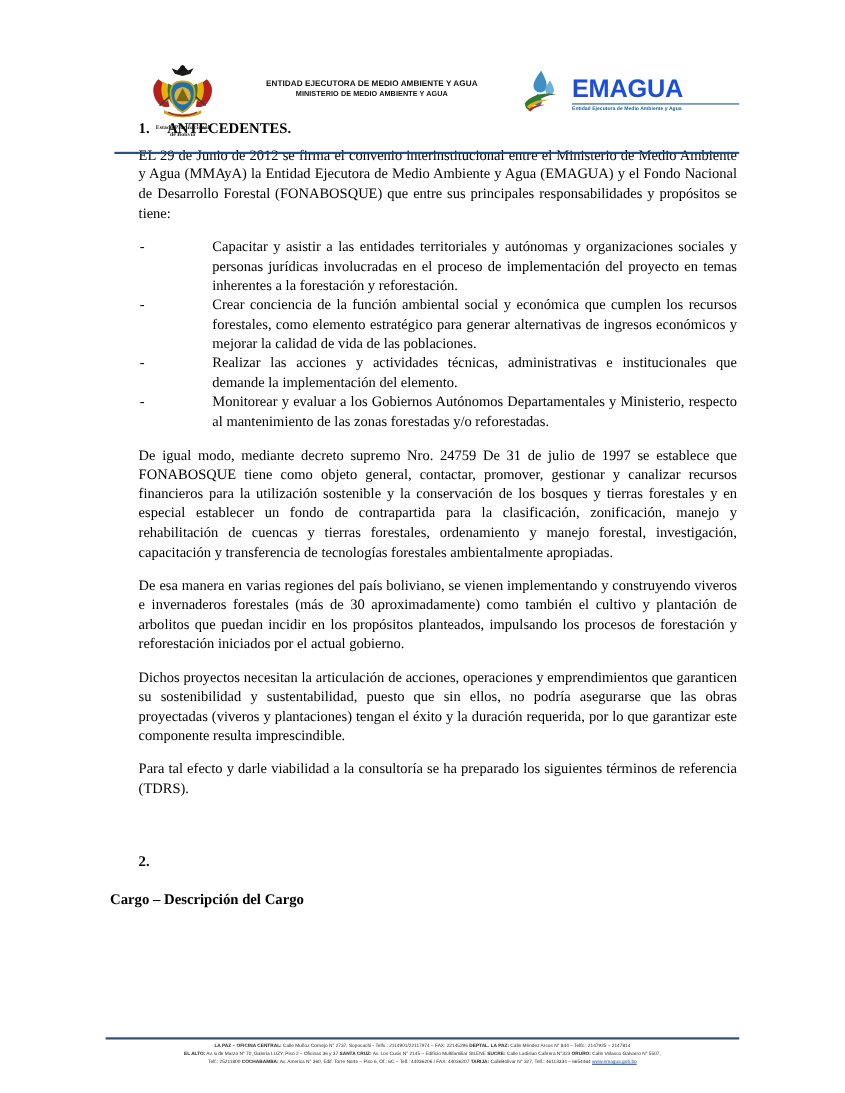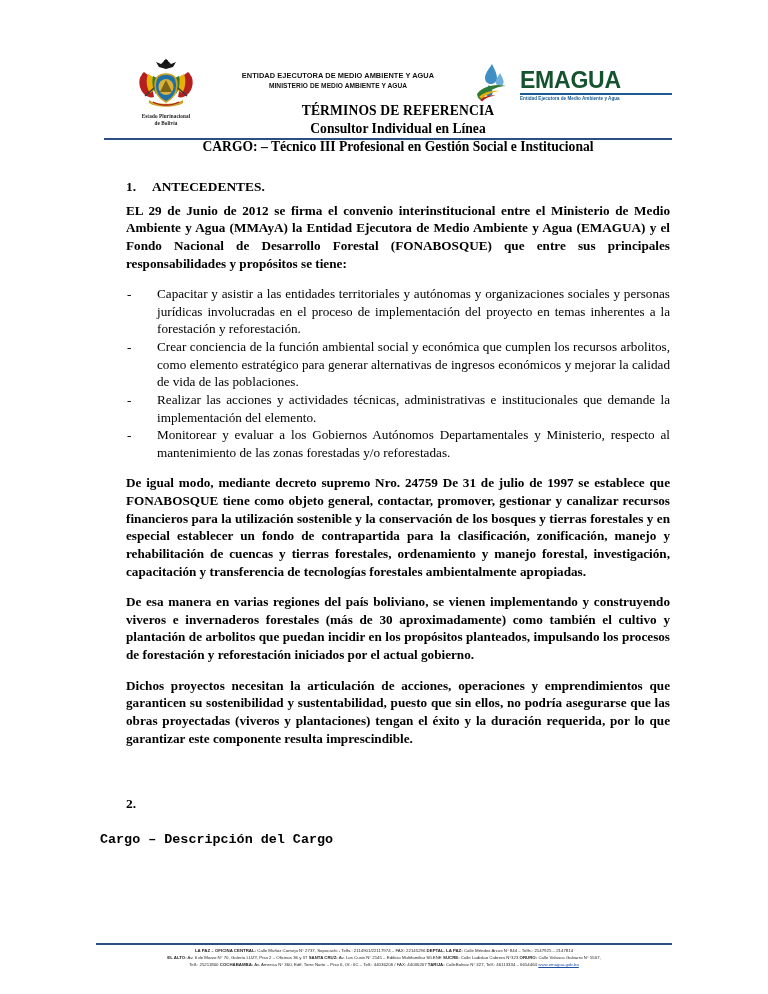--- a/index.html
+++ b/index.html
@@ -83,21 +83,21 @@
   }
   .emagua-text {
     flex: 1 1 auto;
     padding-left: 2px;
   }
   .emagua-word {
     font-family: "Liberation Sans", sans-serif;
     font-weight: bold;
     font-size: 23px;
     letter-spacing: -0.01em;
-    color: #14532d;
+    color: #1d4ed8;
     line-height: 1;
   }
   .emagua-rule {
     height: 1.2px;
     background: #1b5d93;
     margin: 1.5px 0 1px 0;
   }
   .emagua-sub {
     font-family: "Liberation Sans", sans-serif;
     font-size: 4.6px;
@@ -139,50 +139,49 @@
   .sec-heading .num {
     width: 26px;
     flex: 0 0 26px;
   }
   p.para {
     margin: 0 0 0 0;
     text-align: justify;
     text-justify: inter-word;
     font-size: 13.2px;
     line-height: 1.335;
-    font-weight: bold;
   }
   p.spaced { margin-top: 13px; }
   .bullets {
     margin-top: 13px;
   }
   .bullet {
     display: flex;
     margin-bottom: 0;
     font-size: 13.2px;
     line-height: 1.335;
   }
   .bullet .dash {
     flex: 0 0 30px;
     width: 30px;
     padding-left: 1px;
   }
   .bullet .btext {
     flex: 1 1 auto;
     text-align: justify;
+    margin-left: 36px;
   }
   .cargo-line {
     font-weight: bold;
     font-size: 13.4px;
     margin-top: 19px;
     padding-left: 0;
   }
   .content-lower {
     padding: 0 98px 0 100px;
-    font-family: Liberation Mono, monospace;
   }
 
   
   .footer {
     position: absolute;
     left: 0;
     right: 0;
     bottom: 26px;
     padding: 0 96px 0 96px;
     box-sizing: border-box;
@@ -268,58 +267,54 @@
         <div class="emagua-rule"></div>
         <div class="emagua-sub">Entidad Ejecutora de Medio Ambiente y Agua</div>
       </div>
     </div>
   </div>
 
   <div class="header-rule"></div>
 
   <div class="content">
 
-    <div class="doc-title">
-      <div class="l1">TÉRMINOS DE REFERENCIA</div>
-      <div>Consultor Individual en Línea</div>
-      <div>CARGO: – Técnico III Profesional en Gestión Social e Institucional</div>
-    </div>
 
     <div class="sec-heading">
       <span class="num">1.</span>
       <span>ANTECEDENTES.</span>
     </div>
 
     <p class="para">EL 29 de Junio de 2012 se firma el convenio interinstitucional entre el Ministerio de Medio Ambiente y Agua (MMAyA) la Entidad Ejecutora de Medio Ambiente y Agua (EMAGUA) y el Fondo Nacional de Desarrollo Forestal (FONABOSQUE) que entre sus principales responsabilidades y propósitos se tiene:</p>
 
     <div class="bullets">
       <div class="bullet">
         <span class="dash">-</span>
         <span class="btext">Capacitar y asistir a las entidades territoriales y autónomas    y organizaciones sociales y personas jurídicas involucradas en el proceso de implementación del proyecto  en temas inherentes a la forestación y reforestación.</span>
       </div>
       <div class="bullet">
         <span class="dash">-</span>
-        <span class="btext">Crear conciencia de la función ambiental social y económica que cumplen los recursos arbolitos, como elemento estratégico para generar alternativas de ingresos económicos y mejorar la calidad de vida de las poblaciones.</span>
+        <span class="btext">Crear conciencia de la función ambiental social y económica que cumplen los recursos forestales, como elemento estratégico para generar alternativas de ingresos económicos y mejorar la calidad de vida de las poblaciones.</span>
       </div>
       <div class="bullet">
         <span class="dash">-</span>
         <span class="btext">Realizar las acciones y actividades técnicas, administrativas e institucionales que demande la implementación  del elemento.</span>
       </div>
       <div class="bullet">
         <span class="dash">-</span>
         <span class="btext">Monitorear y evaluar a los Gobiernos Autónomos Departamentales y Ministerio, respecto al mantenimiento de las zonas forestadas y/o reforestadas.</span>
       </div>
     </div>
 
     <p class="para spaced">De igual modo, mediante decreto supremo Nro. 24759 De 31 de julio de 1997  se establece que FONABOSQUE  tiene como objeto general, contactar, promover, gestionar y canalizar recursos financieros  para la  utilización sostenible y la conservación de los bosques y tierras forestales y en especial establecer un fondo de contrapartida para la clasificación, zonificación, manejo y rehabilitación de cuencas y tierras forestales, ordenamiento y manejo forestal, investigación, capacitación y transferencia de tecnologías forestales ambientalmente apropiadas.</p>
 
     <p class="para spaced"> De esa    manera en varias regiones del    país boliviano, se vienen implementando y construyendo viveros e invernaderos forestales (más de 30 aproximadamente) como también el cultivo y plantación de arbolitos que puedan incidir en los propósitos planteados, impulsando los procesos de forestación y reforestación iniciados por el actual gobierno.</p>
 
     <p class="para spaced">Dichos proyectos necesitan  la articulación de acciones, operaciones y emprendimientos  que garanticen  su sostenibilidad y sustentabilidad,  puesto que  sin ellos,  no podría asegurarse que las obras proyectadas (viveros y plantaciones) tengan el éxito y la duración requerida, por lo que garantizar este componente resulta imprescindible.</p>
 
+    <p class="para spaced">Para tal efecto y darle viabilidad a la consultoría  se ha preparado los siguientes términos de referencia (TDRS).</p>
 
     <div class="sec-heading" style="margin-top:48px;">
       <span class="num">2.</span>
     </div>
   </div>
 
   <div class="content-lower">
     <div class="cargo-line">Cargo – Descripción del Cargo</div>
   </div>
 

